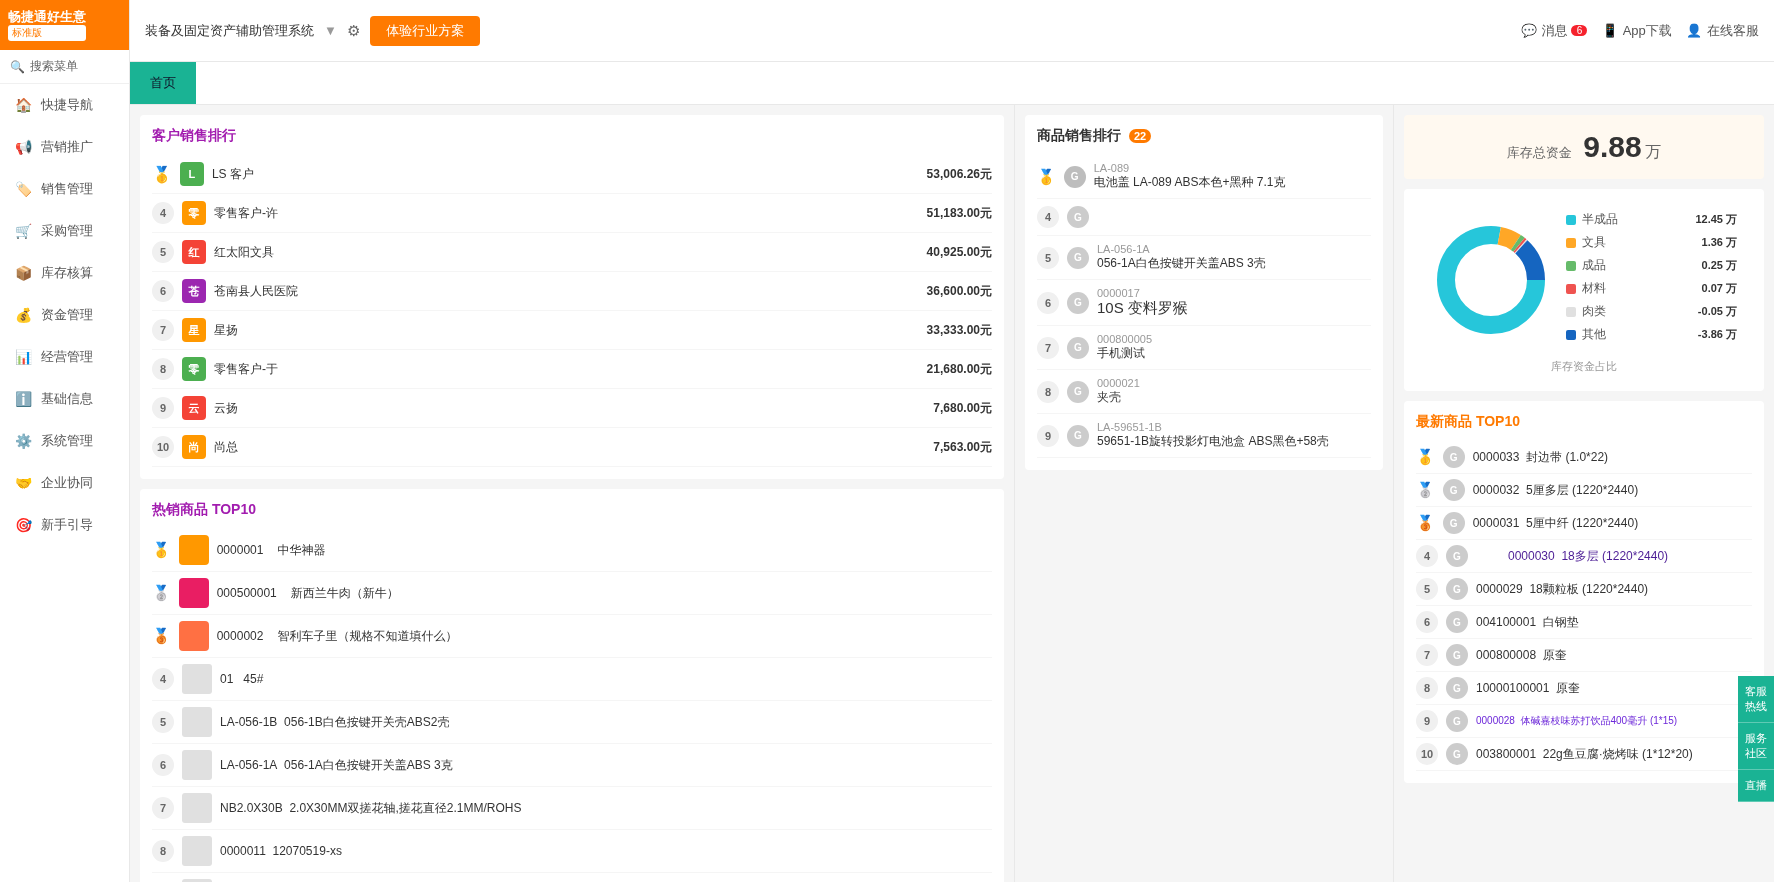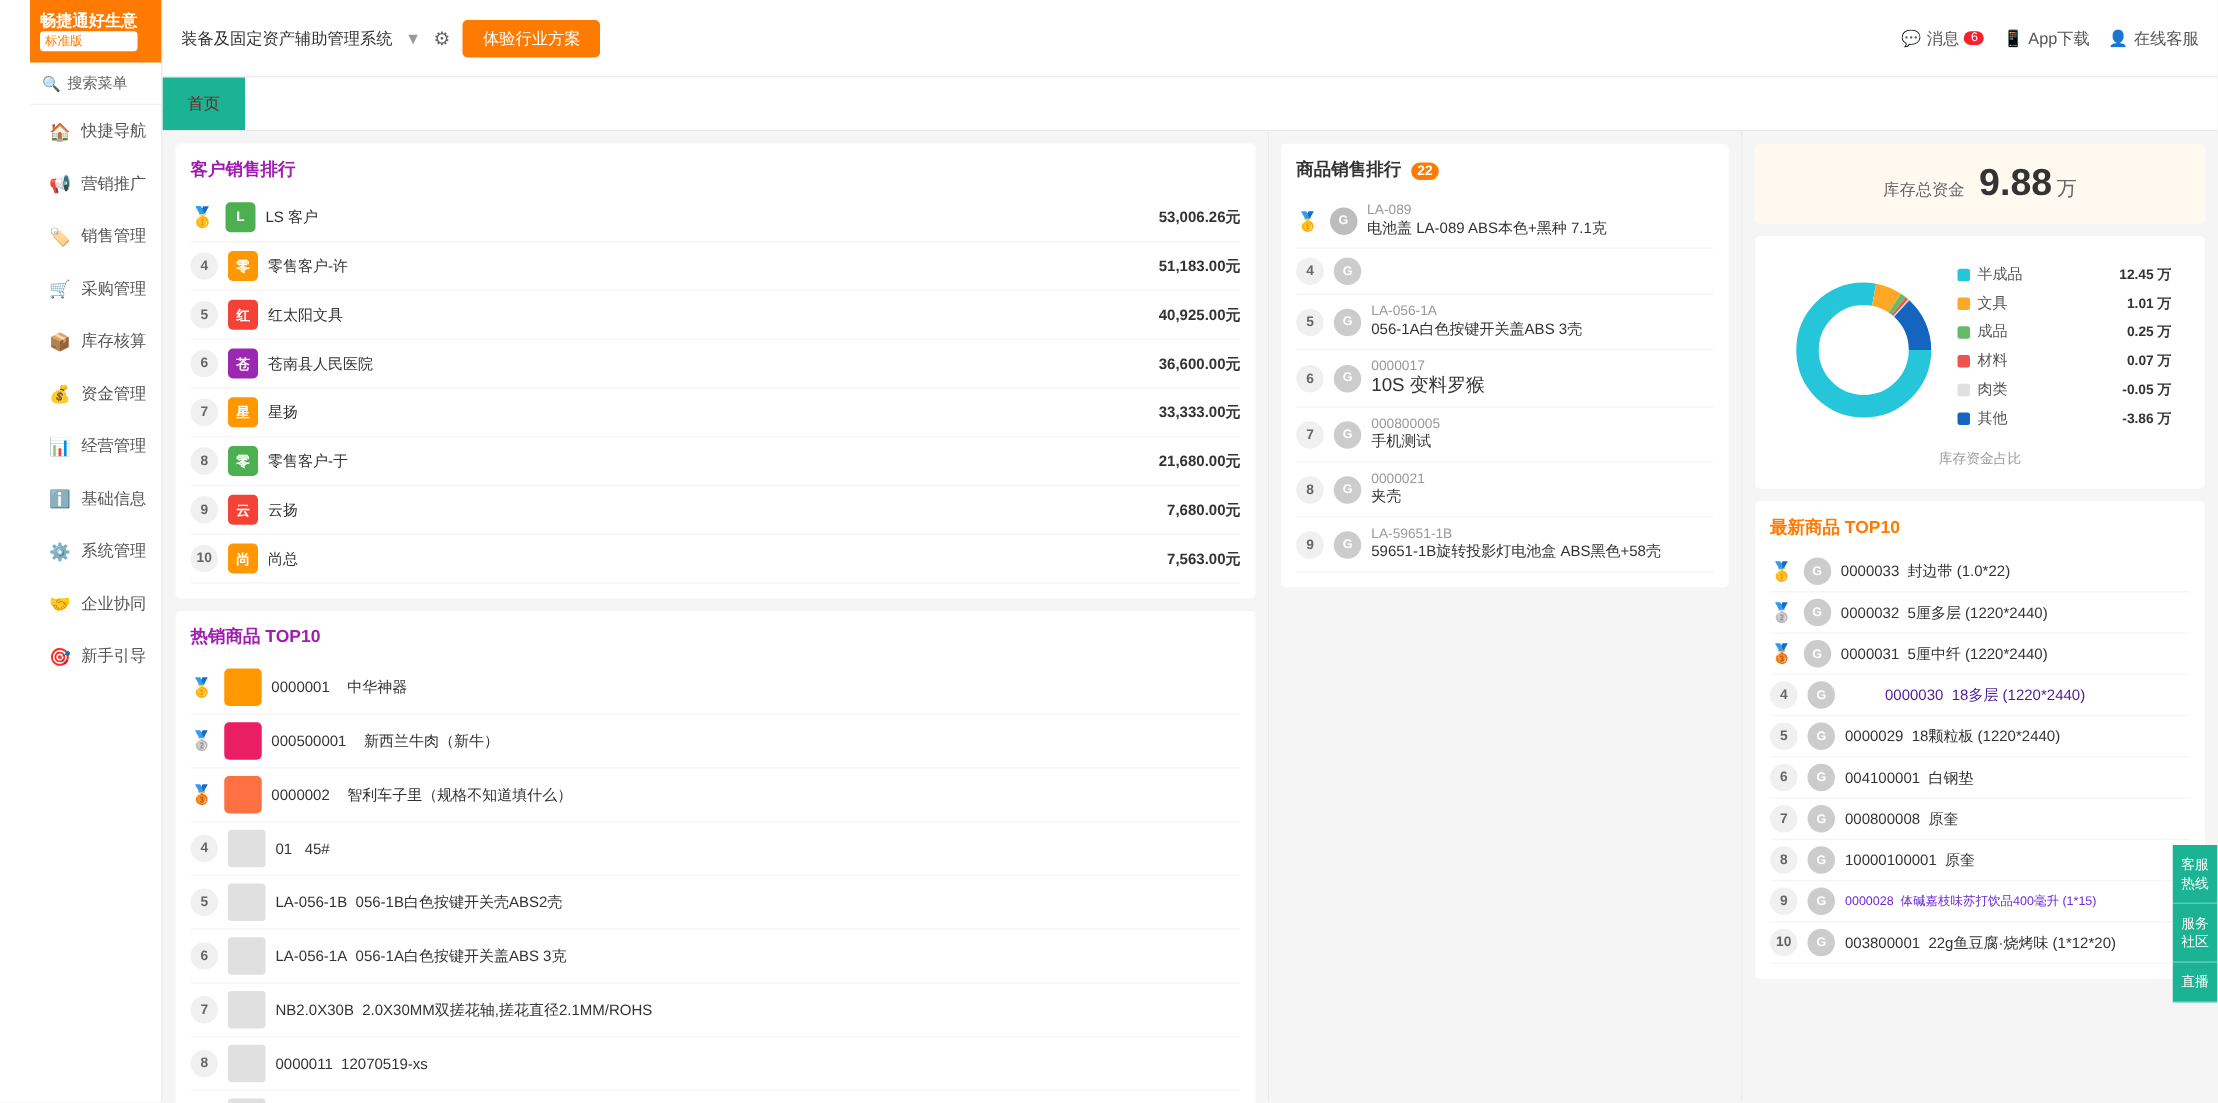--- a/index.html
+++ b/index.html
@@ -1,19 +1,19 @@
 <!DOCTYPE html>
 <html><head>
   <meta charset="utf-8">
   <style>
     * { margin: 0; padding: 0; box-sizing: border-box; }
     body { font-family: 'Microsoft YaHei', sans-serif; font-size: 13px; background: #f5f5f5; display: flex; width: 1774px; height: 882px; overflow: hidden; }
 
     
-    .sidebar { width: 130px; background: #fff; border-right: 1px solid #e8e8e8; display: flex; flex-direction: column; flex-shrink: 0; padding-left: 24px; }
+    .sidebar { width: 130px; background: #fff; border-right: 1px solid #e8e8e8; display: flex; flex-direction: column; flex-shrink: 0; }
     .sidebar-header { background: #ff7a00; padding: 10px 8px; display: flex; align-items: center; gap: 6px; height: 50px; }
     .sidebar-logo-text { color: #fff; font-size: 13px; font-weight: bold; line-height: 1.2; }
     .sidebar-badge { background: #fff; color: #ff7a00; font-size: 10px; padding: 1px 4px; border-radius: 3px; }
     .sidebar-search { padding: 8px 10px; border-bottom: 1px solid #f0f0f0; display: flex; align-items: center; gap: 5px; cursor: pointer; }
     .sidebar-search span { color: #666; font-size: 12px; }
     .sidebar-nav { flex: 1; overflow-y: auto; }
     .nav-item { display: flex; align-items: center; gap: 8px; padding: 12px 12px; cursor: pointer; color: #555; font-size: 13px; border-left: 3px solid transparent; }
     .nav-icon { width: 18px; height: 18px; display: flex; align-items: center; justify-content: center; font-size: 14px; }
 
     
@@ -23,21 +23,21 @@
     .topbar-gear { color: #666; font-size: 15px; cursor: pointer; }
     .topbar-btn { background: #ff7a00; color: #fff; border: none; padding: 6px 16px; border-radius: 4px; cursor: pointer; font-size: 13px; }
     .topbar-right { margin-left: auto; display: flex; align-items: center; gap: 15px; }
     .topbar-icon-item { display: flex; align-items: center; gap: 4px; cursor: pointer; color: #555; font-size: 13px; }
     .badge-red { background: #f5222d; color: #fff; font-size: 10px; padding: 0 4px; border-radius: 8px; min-width: 16px; text-align: center; }
 
     
     .main-wrapper { flex: 1; display: flex; flex-direction: column; overflow: hidden; }
     .tab-bar { background: #fff; border-bottom: 1px solid #e8e8e8; }
     .tab-item { display: inline-block; padding: 12px 20px; font-size: 13px; cursor: pointer; }
-    .tab-item.active { background: #1ab394; color: #7f1d1d; }
+    .tab-item.active { background: #1ab394; color: #0f172a; }
     .content-area { flex: 1; overflow: auto; display: flex; gap: 0; }
 
     
     .left-panel { flex: 1; min-width: 0; padding: 0; }
     .middle-panel { width: 380px; flex-shrink: 0; border-left: 1px solid #e8e8e8; border-right: 1px solid #e8e8e8; }
     .right-panel { width: 380px; flex-shrink: 0; }
 
     
     .section { background: #fff; margin: 10px; border-radius: 4px; padding: 12px; }
     .section-title { font-size: 14px; font-weight: bold; color: #333; margin-bottom: 10px; }
@@ -383,21 +383,21 @@
           </div>
           <div class="legend">
             <div class="legend-item">
               <span class="legend-dot" style="background:#26c6da;"></span>
               <span class="legend-label">半成品</span>
               <span class="legend-value">12.45 万</span>
             </div>
             <div class="legend-item">
               <span class="legend-dot" style="background:#FFA726;"></span>
               <span class="legend-label">文具</span>
-              <span class="legend-value">1.01 万</span>
+              <span class="legend-value">1.36 万</span>
             </div>
             <div class="legend-item">
               <span class="legend-dot" style="background:#66BB6A;"></span>
               <span class="legend-label">成品</span>
               <span class="legend-value">0.25 万</span>
             </div>
             <div class="legend-item">
               <span class="legend-dot" style="background:#EF5350;"></span>
               <span class="legend-label">材料</span>
               <span class="legend-value">0.07 万</span>

